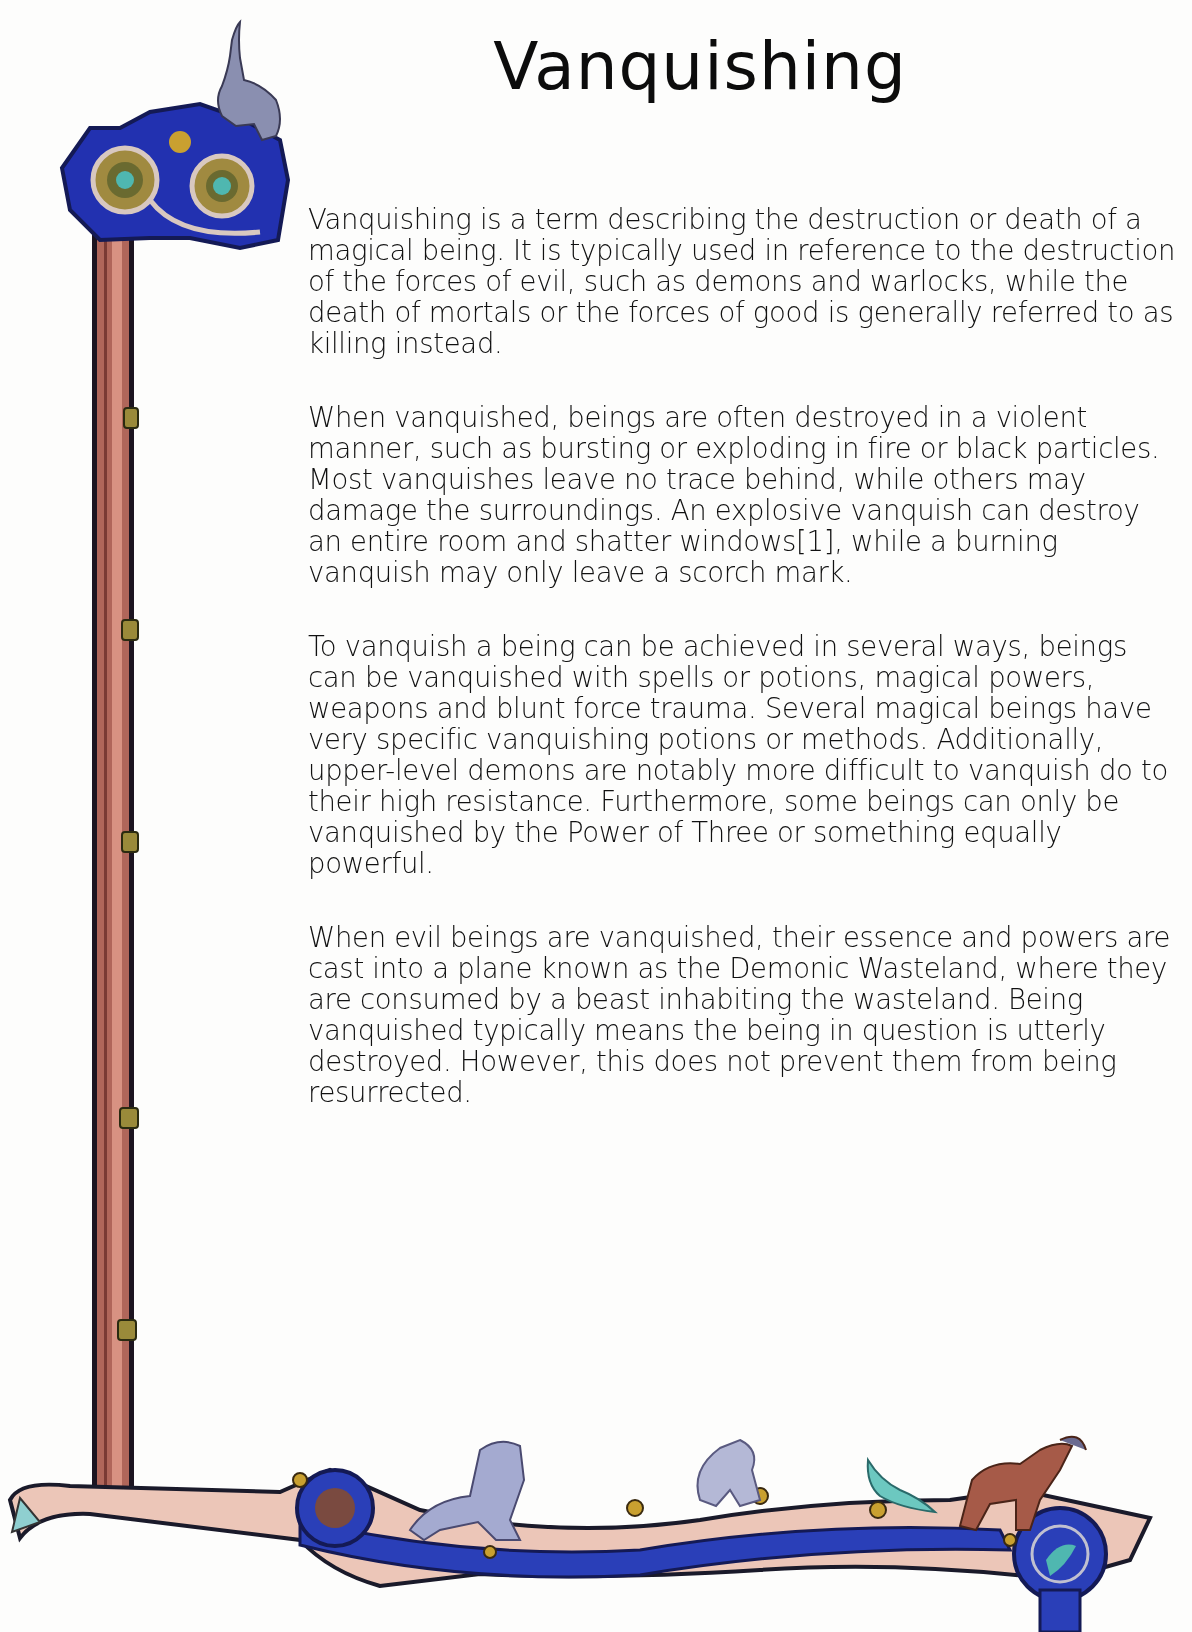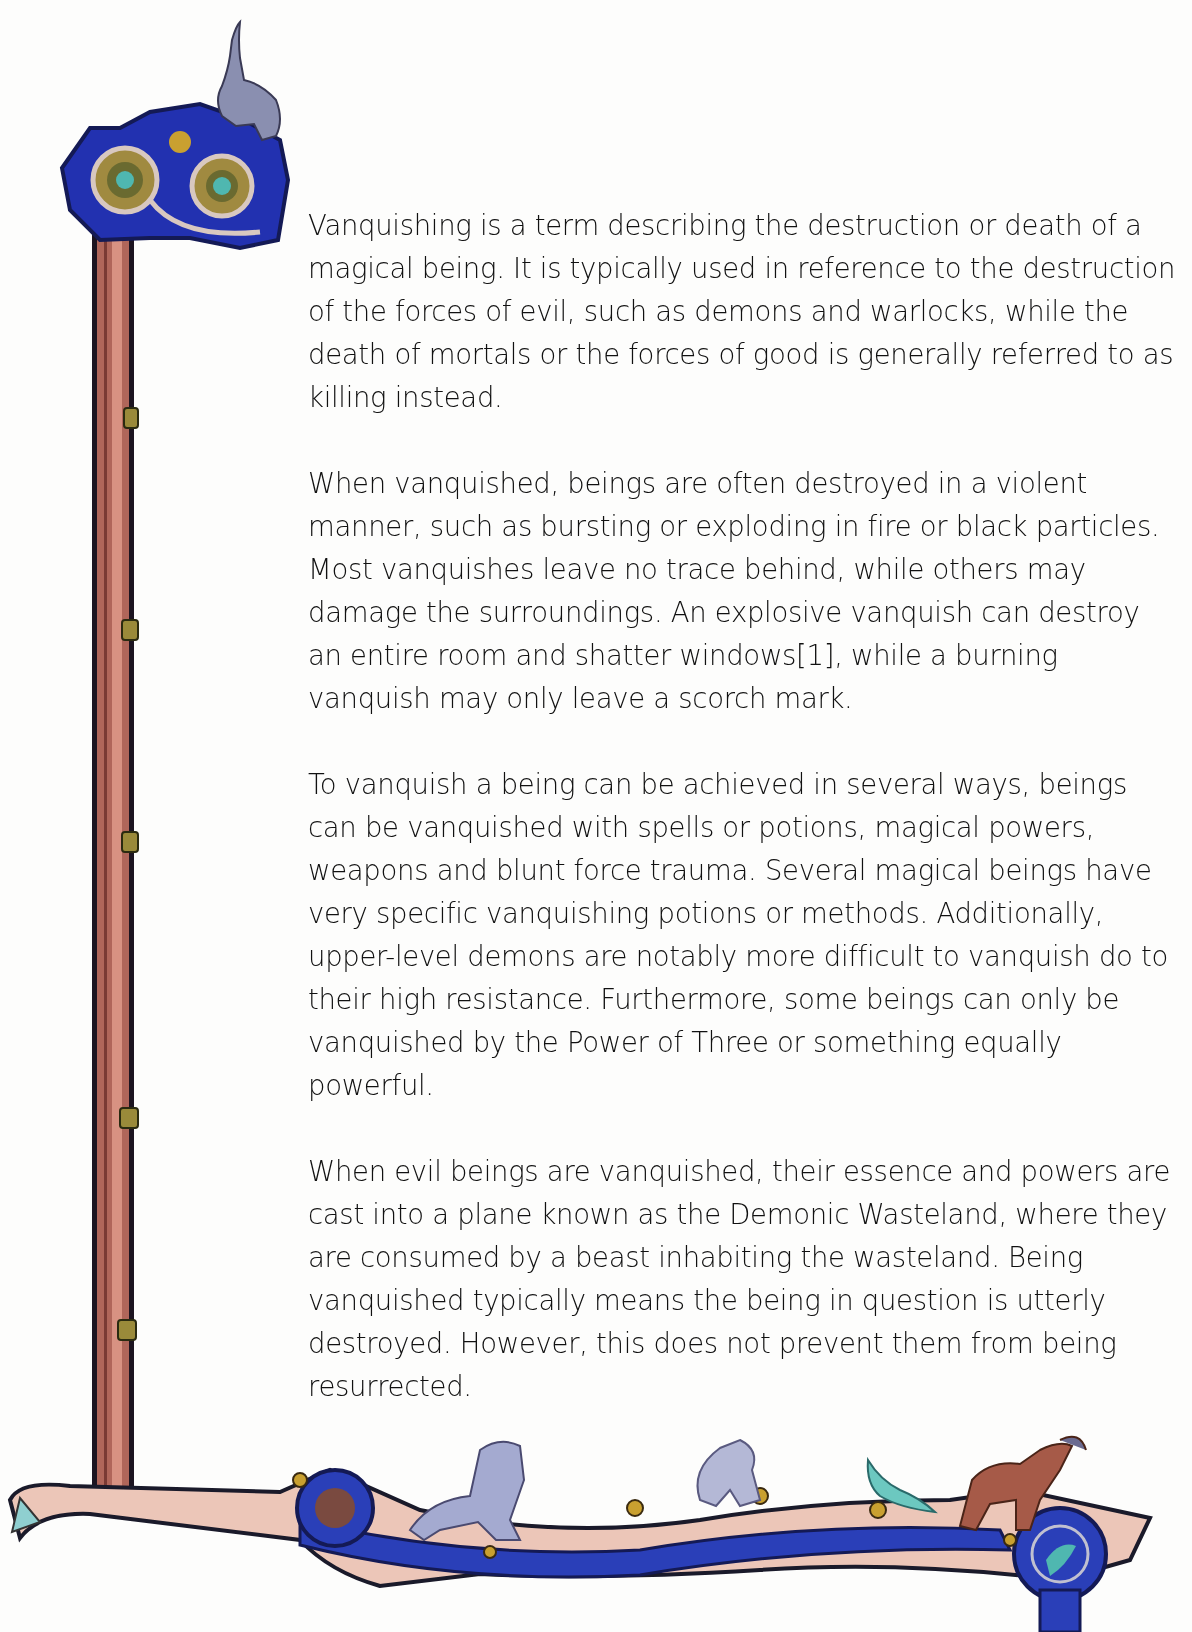--- a/index.html
+++ b/index.html
@@ -10,21 +10,21 @@
       color: #111;
     }
     .page { position: absolute; inset: 0; }
     .title {
       position: absolute; left: 440px; top: 28px; width: 520px;
       text-align: center; font-size: 66px; font-weight: normal; letter-spacing: 1px;
       font-family: "DejaVu Sans", sans-serif; margin: 0; color: #0c0c0c;
     }
     .body-text {
       position: absolute; left: 308px; top: 204px; width: 870px;
-      font-size: 27.5px; line-height: 43px; color: #111;
+      font-size: 27.5px; line-height: 31px; color: #111;
       font-family: "DejaVu Sans", sans-serif; font-weight: 300;
       letter-spacing: -0.3px;
     }
     .body-text p { margin: 0 0 43px 0; }
     .border-svg { position: absolute; left: 0; top: 0; }
   </style>
 </head>
 <body>
 
 <div class="page">
@@ -89,20 +89,21 @@
       <g fill="#6cc8c0" stroke="#2a6a6a" stroke-width="2">
         <path d="M868 1460 Q880 1480 900 1490 Q920 1498 935 1512 Q900 1508 880 1496 Q866 1484 868 1460 Z"></path>
       </g>
       <g fill="#a65a48" stroke="#4a2418" stroke-width="2">
         <path d="M960 1526 L972 1480 Q990 1460 1020 1464 L1040 1450 Q1060 1440 1072 1446 L1060 1470 L1040 1500 L1030 1530 L1016 1530 L1016 1500 L990 1504 L976 1530 Z"></path>
         <path d="M1060 1440 Q1080 1430 1086 1450" fill="#6a6a90"></path>
       </g>
     </g>
   </svg>
 
+  <h1 class="title">Vanquishing</h1>
 
   <div class="body-text">
     <p>Vanquishing is a term describing the destruction or death of a magical being. It is typically used in reference to the destruction of the forces of evil, such as demons and warlocks, while the death of mortals or the forces of good is generally referred to as killing instead.</p>
     <p>When vanquished, beings are often destroyed in a violent manner, such as bursting or exploding in fire or black particles. Most vanquishes leave no trace behind, while others may damage the surroundings. An explosive vanquish can destroy an entire room and shatter windows[1], while a burning vanquish may only leave a scorch mark.</p>
     <p>To vanquish a being can be achieved in several ways, beings can be vanquished with spells or potions, magical powers, weapons and blunt force trauma. Several magical beings have very specific vanquishing potions or methods. Additionally, upper-level demons are notably more difficult to vanquish do to their high resistance. Furthermore, some beings can only be vanquished by the Power of Three or something equally powerful.</p>
     <p>When evil beings are vanquished, their essence and powers are cast into a plane known as the Demonic Wasteland, where they are consumed by a beast inhabiting the wasteland.  Being vanquished typically means the being in question is utterly destroyed. However, this does not prevent them from being resurrected.</p>
   </div>
 
 </div>
 

